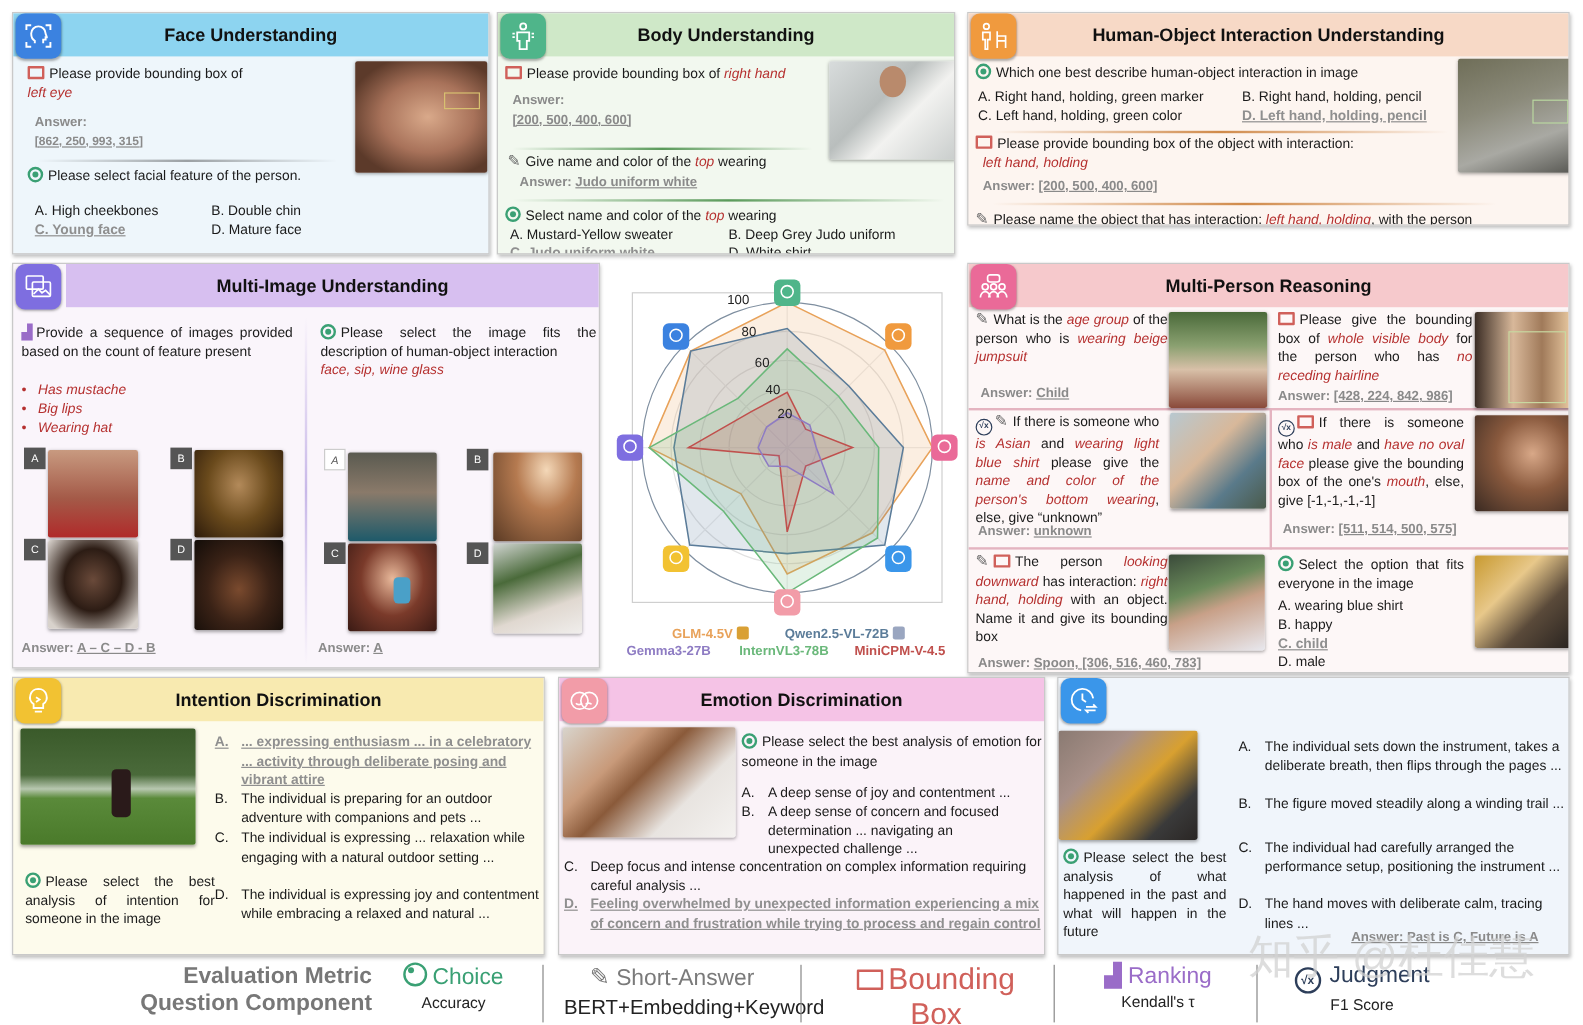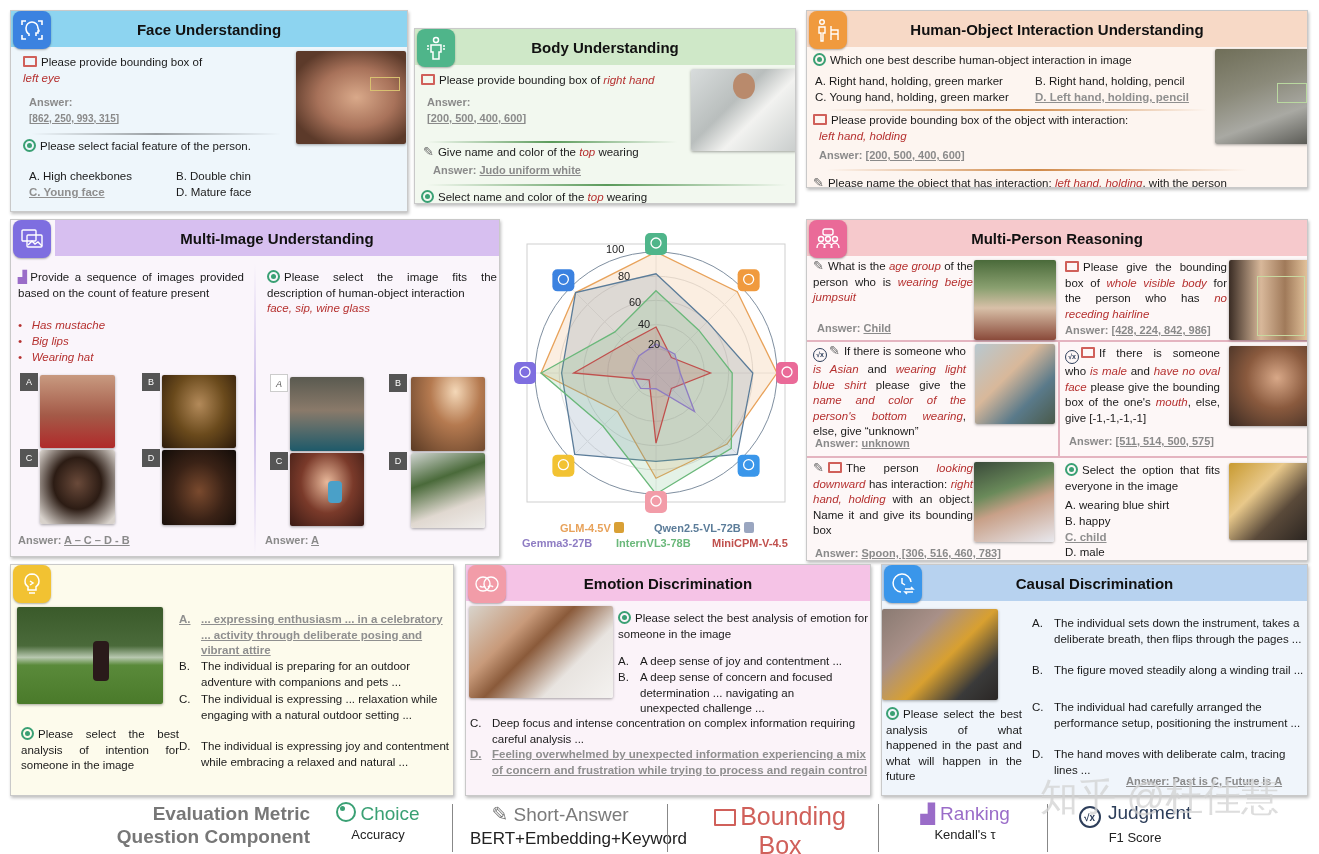--- a/index.html
+++ b/index.html
@@ -51,21 +51,21 @@
   </div>
   <div class="txt" style="left:18px;top:158px;">A. High cheekbones</div>
   <div class="txt" style="left:165px;top:158px;">B. Double chin</div>
   <div class="txt correct" style="left:18px;top:174px;">C. Young face</div>
   <div class="txt" style="left:165px;top:174px;">D. Mature face</div>
   <div class="photo" style="left:285px;top:40px;width:110px;height:93px;background:radial-gradient(ellipse at 55% 50%, #d9a98a 0%, #a8725a 45%, #5c3a2a 80%);">
     <div style="position:absolute;left:74px;top:26px;width:30px;height:14px;border:1px solid #d8c070;"></div>
   </div>
 </div>
 
-<div class="card" style="left:414px;top:10px;width:382px;height:176px;background:#f2f8ef;margin-top:18px;">
+<div class="card" style="left:414px;top:10px;width:382px;height:202px;background:#f2f8ef;">
   <div class="card-head" style="background:#cfe8c8;">
     <span>Body Understanding</span>
   </div>
   <div class="card-icon" style="background:#4fb58a;">
     <svg width="22" height="24" viewBox="0 0 22 24" fill="none" stroke="#fff" stroke-width="1.5">
         <circle cx="11" cy="4" r="2.5"></circle>
         <path d="M6 9h10v7h-2v7h-6v-7H6z"></path>
         <path d="M2 10h2M2 13h2M18 10h2M18 13h2"></path>
       </svg>
   </div>
@@ -111,21 +111,21 @@
         <circle cx="7" cy="4" r="2.3"></circle>
         <path d="M4 9h6v6H8v8H6v-8H4z"></path>
         <path d="M16 12h7v4h-7zM16 16v6M23 16v6M16 8v4"></path>
       </svg>
   </div>
   <div class="txt" style="left:6px;top:42px;">
     <span class="radio"></span><span>Which one best describe human-object interaction in image</span>
   </div>
   <div class="txt" style="left:8px;top:63px;">A. Right hand, holding, green marker</div>
   <div class="txt" style="left:228px;top:63px;">B. Right hand, holding, pencil</div>
-  <div class="txt" style="left:8px;top:79px;">C. Young hand, holding, green marker</div>
+  <div class="txt" style="left:8px;top:79px;">C. Left hand, holding, green color</div>
   <div class="txt correct" style="left:228px;top:79px;">D. Left hand, holding, pencil</div>
   <div class="divider" style="left:20px;top:98px;width:380px;background:linear-gradient(90deg,transparent,#d08a4a,transparent);"></div>
   <div class="txt" style="left:6px;top:102px;width:400px;">
     <span class="bbox"></span><span>Please provide bounding box of the object with interaction:</span><br>
     <span class="red" style="margin-left:6px;">left hand, holding</span>
   </div>
   <div class="txt ans" style="left:12px;top:137px;">
     <span>Answer:</span>
     <u>[200, 500, 400, 600]</u>
   </div>
@@ -336,20 +336,23 @@
     <span class="radio"></span><span>Select the option that fits everyone in the image</span>
   </div>
   <div class="txt" style="left:258px;top:278px;">A.   wearing blue shirt</div>
   <div class="txt" style="left:258px;top:294px;">B.   happy</div>
   <div class="txt correct" style="left:258px;top:310px;">C.   child</div>
   <div class="txt" style="left:258px;top:325px;">D.   male</div>
   <div class="photo" style="left:422px;top:243px;width:80px;height:77px;background:linear-gradient(135deg,#c89a30 0%,#e8c88a 35%,#5a4a3a 65%,#2a2420 100%);"></div>
 </div>
 
 <div class="card" style="left:10px;top:564px;width:444px;height:232px;background:#fdfbec;">
+  <div class="card-head" style="background:#f8eab0;">
+    <span>Intention Discrimination</span>
+  </div>
   <div class="card-icon" style="background:#f2c232;">
     <svg width="20" height="24" viewBox="0 0 20 24" fill="none" stroke="#fff" stroke-width="1.5">
         <path d="M10 2a7 7 0 00-4 12.7V18h8v-3.3A7 7 0 0010 2z"></path>
         <path d="M7 21h6M8 9l3 2-3 2"></path>
       </svg>
   </div>
   <div class="photo" style="left:6px;top:42px;width:146px;height:97px;background:linear-gradient(180deg,#3a5a2a 0%,#4a6a3a 40%,#b8c8b0 52%,#5a8a3a 60%,#4a7a2a 100%);">
     <div style="position:absolute;left:76px;top:34px;width:16px;height:40px;background:#2a1a1a;border-radius:4px;"></div>
   </div>
   <div class="txt" style="left:10px;top:162px;width:158px;text-align:justify;">
@@ -400,23 +403,20 @@
     <span style="width:22px;flex:none;">C.</span>
       <span>Deep focus and intense concentration on complex information requiring careful analysis ...</span>
   </div>
   <div class="txt correct" style="left:4px;top:182px;width:398px;display:flex;">
     <span style="width:22px;flex:none;text-decoration:none;">D.</span>
       <span>Feeling overwhelmed by unexpected information experiencing a mix of concern and frustration while trying to process and regain control</span>
   </div>
 </div>
 
 <div class="card" style="left:881px;top:564px;width:427px;height:232px;background:#f0f5fb;">
-  <div class="card-head" style="background:#b7d2ef;">
-    <span>Causal Discrimination</span>
-  </div>
   <div class="card-icon" style="background:#3a96ea;">
     <svg width="24" height="24" viewBox="0 0 24 24" fill="none" stroke="#fff" stroke-width="1.5">
         <path d="M20 10A9 9 0 1010 20"></path>
         <path d="M11 6v5l3 2"></path>
         <path d="M14 17h8l-2-2M22 20h-8l2 2"></path>
       </svg>
   </div>
   <div class="photo" style="left:0;top:44px;width:116px;height:91px;background:linear-gradient(135deg,#8a7a72 0%,#a89088 30%,#d8a030 55%,#3a3a3a 80%,#2a2624 100%);"></div>
   <div class="txt" style="left:4px;top:142px;width:136px;text-align:justify;">
     <span class="radio"></span><span>Please select the best analysis of what happened in the past and what will happen in the future</span>

